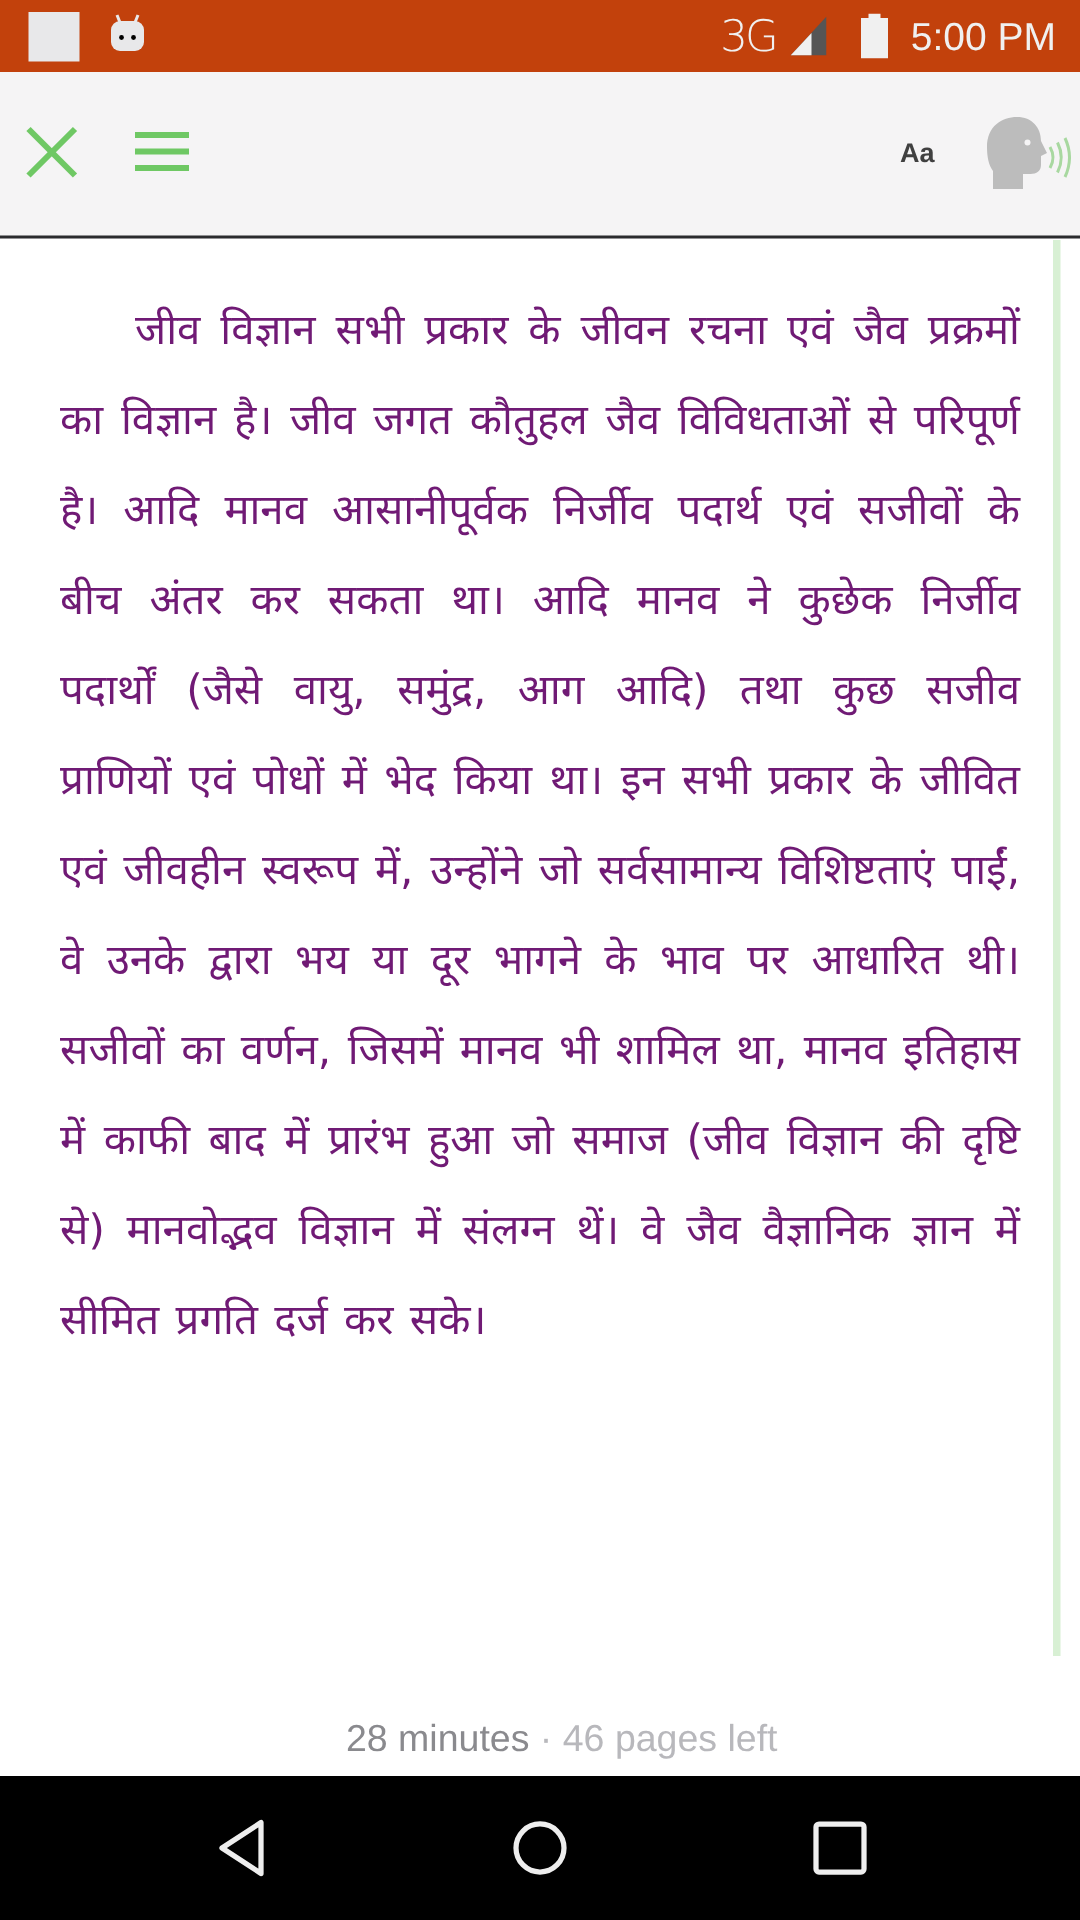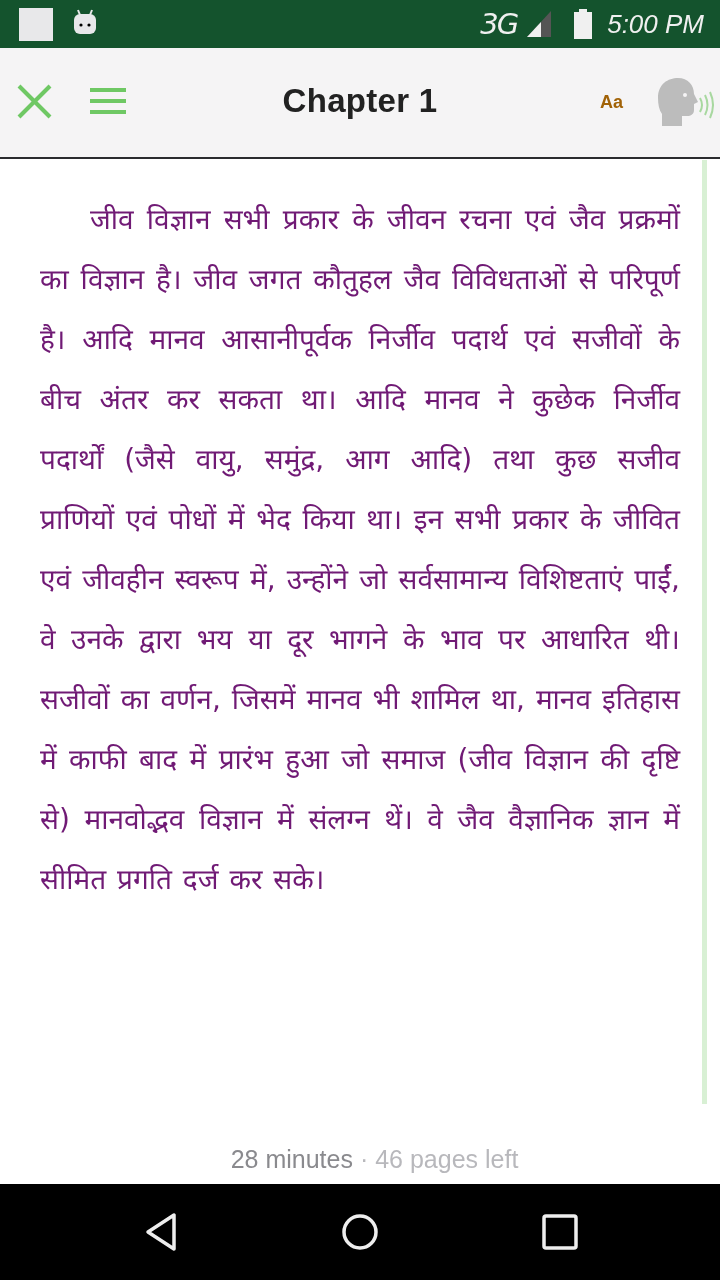--- a/index.html
+++ b/index.html
@@ -3,21 +3,21 @@
   <meta charset="utf-8">
   <style>
     * { margin: 0; padding: 0; box-sizing: border-box; }
     html, body {
       width: 720px; height: 1280px; overflow: hidden;
       background: #ffffff;
       font-family: "Liberation Sans", "DejaVu Sans", sans-serif;
     }
     .status-bar {
       position: absolute; left: 0; top: 0; width: 720px; height: 48px;
-      background: #14532d; color: #ffffff; font-style: italic;
+      background: #c2410c; color: #ffffff;
     }
     .sb-left-square {
       position: absolute; left: 19px; top: 8px; width: 34px; height: 33px;
       background: #e8e8ea;
     }
     .sb-android {
       position: absolute; left: 72px; top: 8px; width: 26px; height: 30px;
     }
     .sb-right {
       position: absolute; right: 16px; top: 0; height: 48px;
@@ -39,21 +39,21 @@
       position: absolute; left: 90px; top: 40px; width: 36px; height: 27px;
       cursor: pointer;
     }
     .hdr-title {
       position: absolute; left: 0; right: 0; top: 34px; text-align: center;
       font-size: 33px; font-weight: bold; color: #222222;
       letter-spacing: 0.3px;
     }
     .hdr-font {
       position: absolute; left: 600px; top: 44px;
-      font-size: 18px; font-weight: bold; color: #a16207;
+      font-size: 18px; font-weight: bold; color: #404040;
       cursor: pointer;
     }
     .hdr-speech {
       position: absolute; left: 654px; top: 30px; width: 60px; height: 50px;
       cursor: pointer;
     }
     .content {
       position: absolute; left: 40px; top: 190px; width: 640px;
     }
     .paragraph {
@@ -109,21 +109,20 @@
 <div class="app-header">
   <svg class="hdr-close" viewBox="0 0 37 37">
     <line x1="3" y1="3" x2="34" y2="34" stroke="#6fc864" stroke-width="4"></line>
     <line x1="34" y1="3" x2="3" y2="34" stroke="#6fc864" stroke-width="4"></line>
   </svg>
   <svg class="hdr-menu" viewBox="0 0 36 27">
     <rect x="0" y="0" width="36" height="4" fill="#6fc864"></rect>
     <rect x="0" y="11" width="36" height="4" fill="#6fc864"></rect>
     <rect x="0" y="22" width="36" height="4" fill="#6fc864"></rect>
   </svg>
-  <div class="hdr-title">Chapter 1</div>
   <div class="hdr-font">Aa</div>
   <svg class="hdr-speech" viewBox="0 0 60 50">
     <path d="M4,20 C4,6 14,0 24,0 C34,0 40,7 40,16 L44,24 L40,26 L40,32 C40,36 37,38 33,38 L28,38 L28,48 L8,48 L8,36 C5,32 4,26 4,20 Z" fill="#bcbcbc"></path>
     <circle cx="31" cy="17" r="2" fill="#f5f4f5"></circle>
     <path d="M46,20 Q50,27 46,34" stroke="#a8d8a0" stroke-width="2" fill="none"></path>
     <path d="M51,17 Q56,27 51,37" stroke="#a8d8a0" stroke-width="2" fill="none"></path>
     <path d="M56,14 Q62,27 56,40" stroke="#a8d8a0" stroke-width="2" fill="none"></path>
   </svg>
 </div>
 

